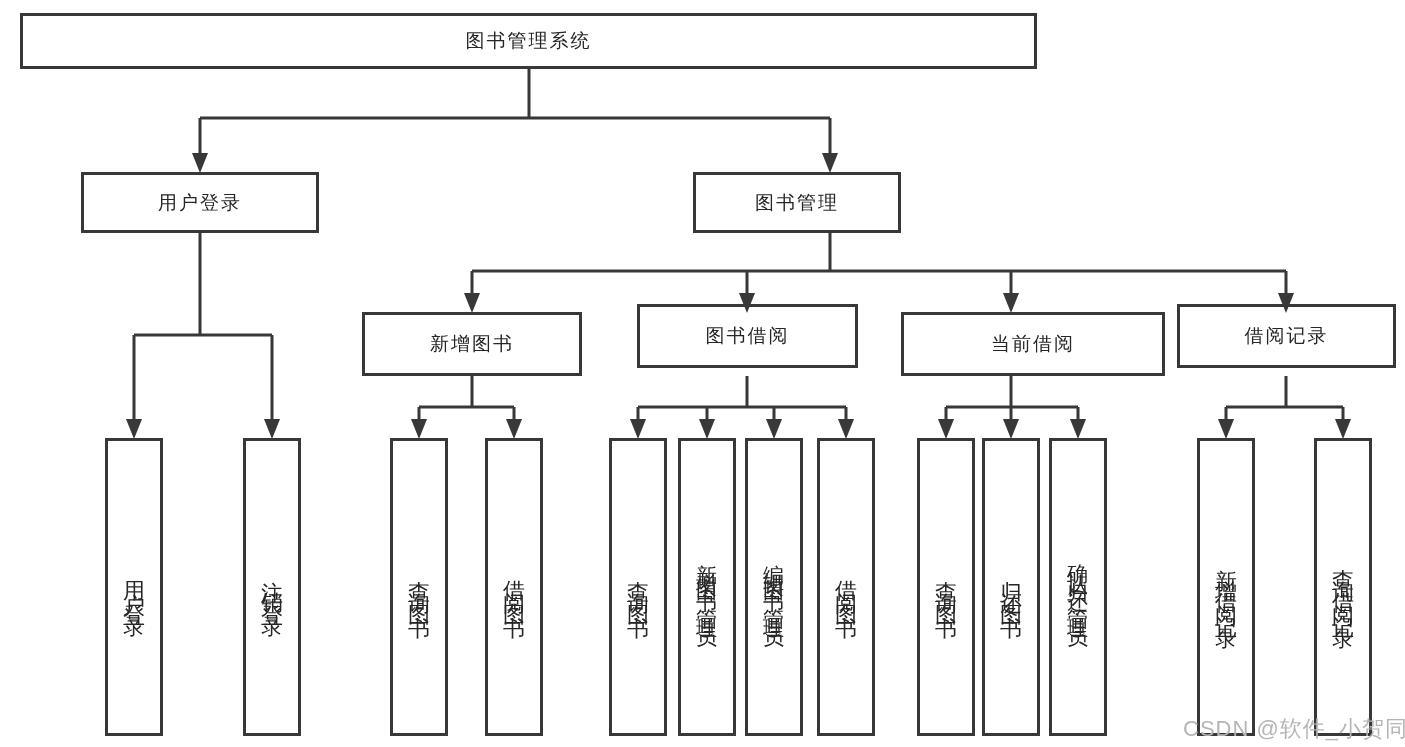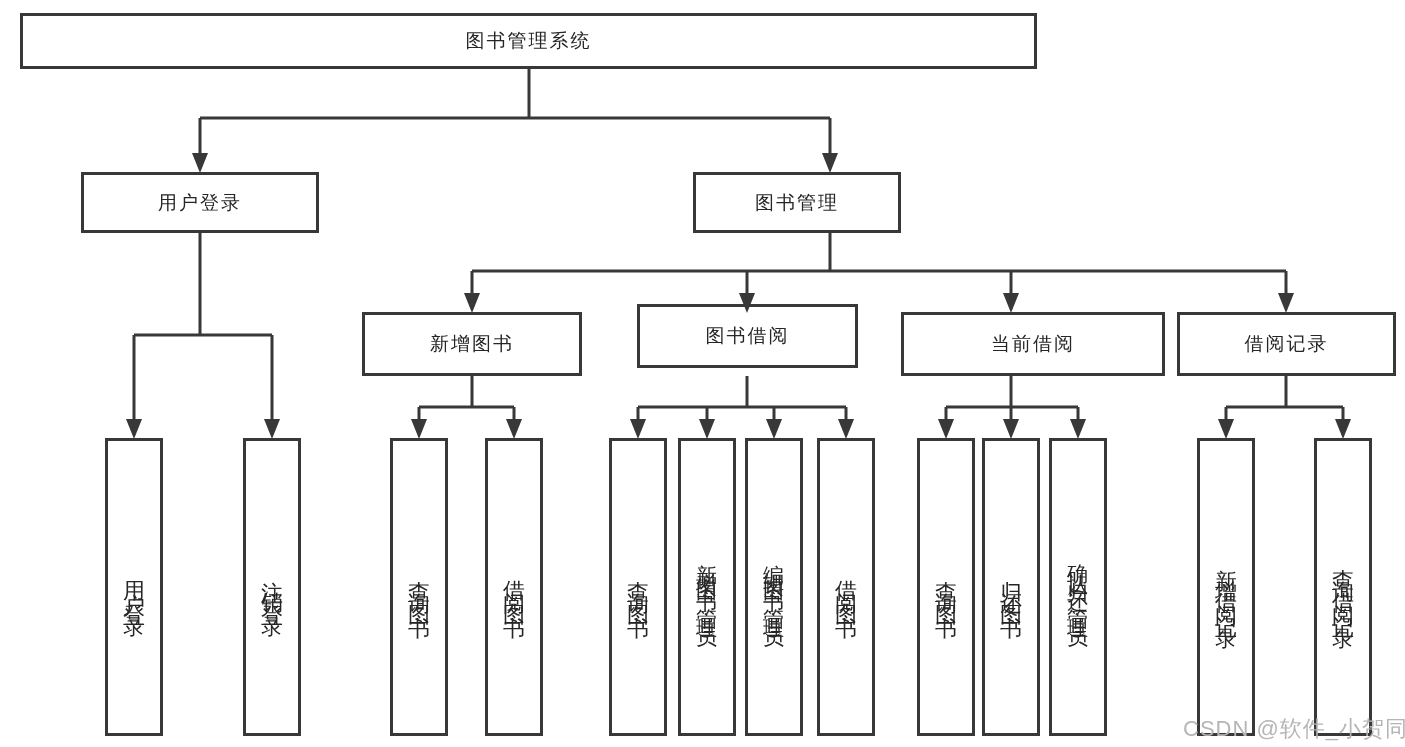--- a/index.html
+++ b/index.html
@@ -121,21 +121,21 @@
 
   <div class="box hbox" style="left:362px; top:312px; width:220px; height:64px">
     <span>新增图书</span>
   </div>
   <div class="box hbox" style="left:637px; top:304px; width:221px; height:64px">
     <span>图书借阅</span>
   </div>
   <div class="box hbox" style="left:901px; top:312px; width:264px; height:64px">
     <span>当前借阅</span>
   </div>
-  <div class="box hbox" style="left:1177px; top:312px; width:219px; height:64px">
+  <div class="box hbox" style="left:1177px; top:304px; width:219px; height:64px">
     <span>借阅记录</span>
   </div>
 
   <div class="box vbox" style="left:105px">
     <span class="vtext">用户登录</span>
   </div>
   <div class="box vbox" style="left:243px">
     <span class="vtext">注销登录</span>
   </div>
   <div class="box vbox" style="left:390px">

